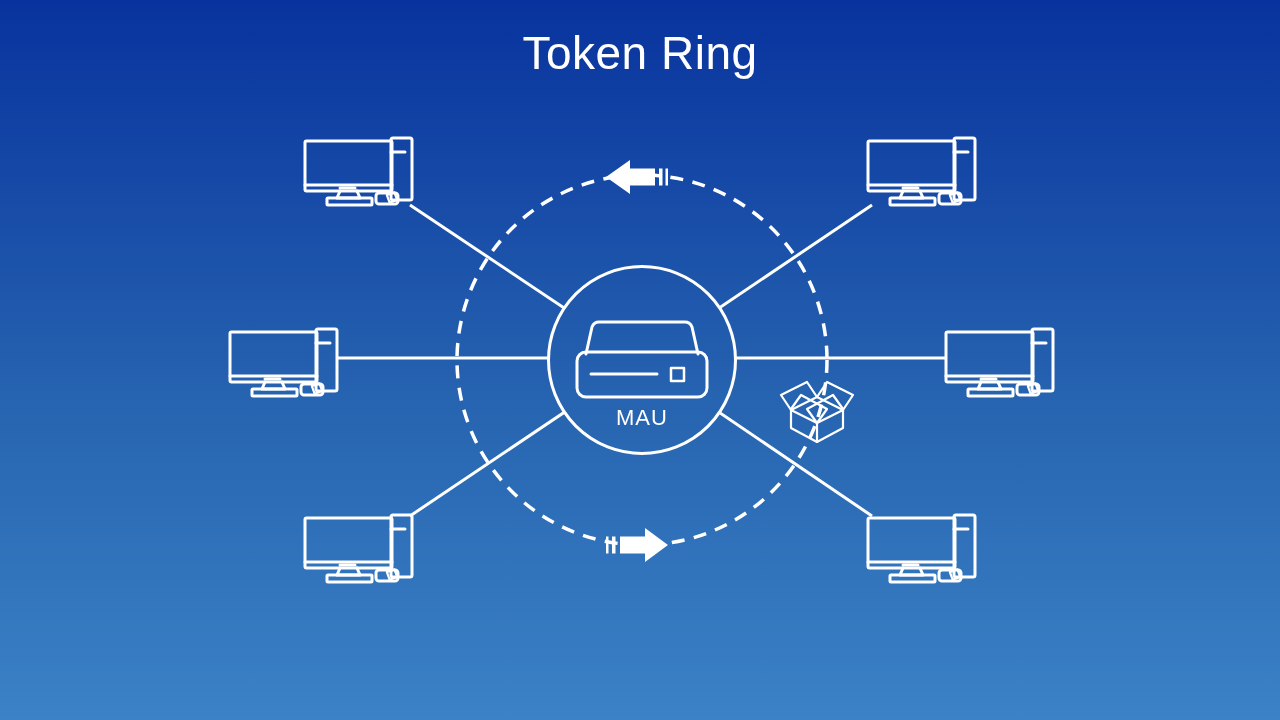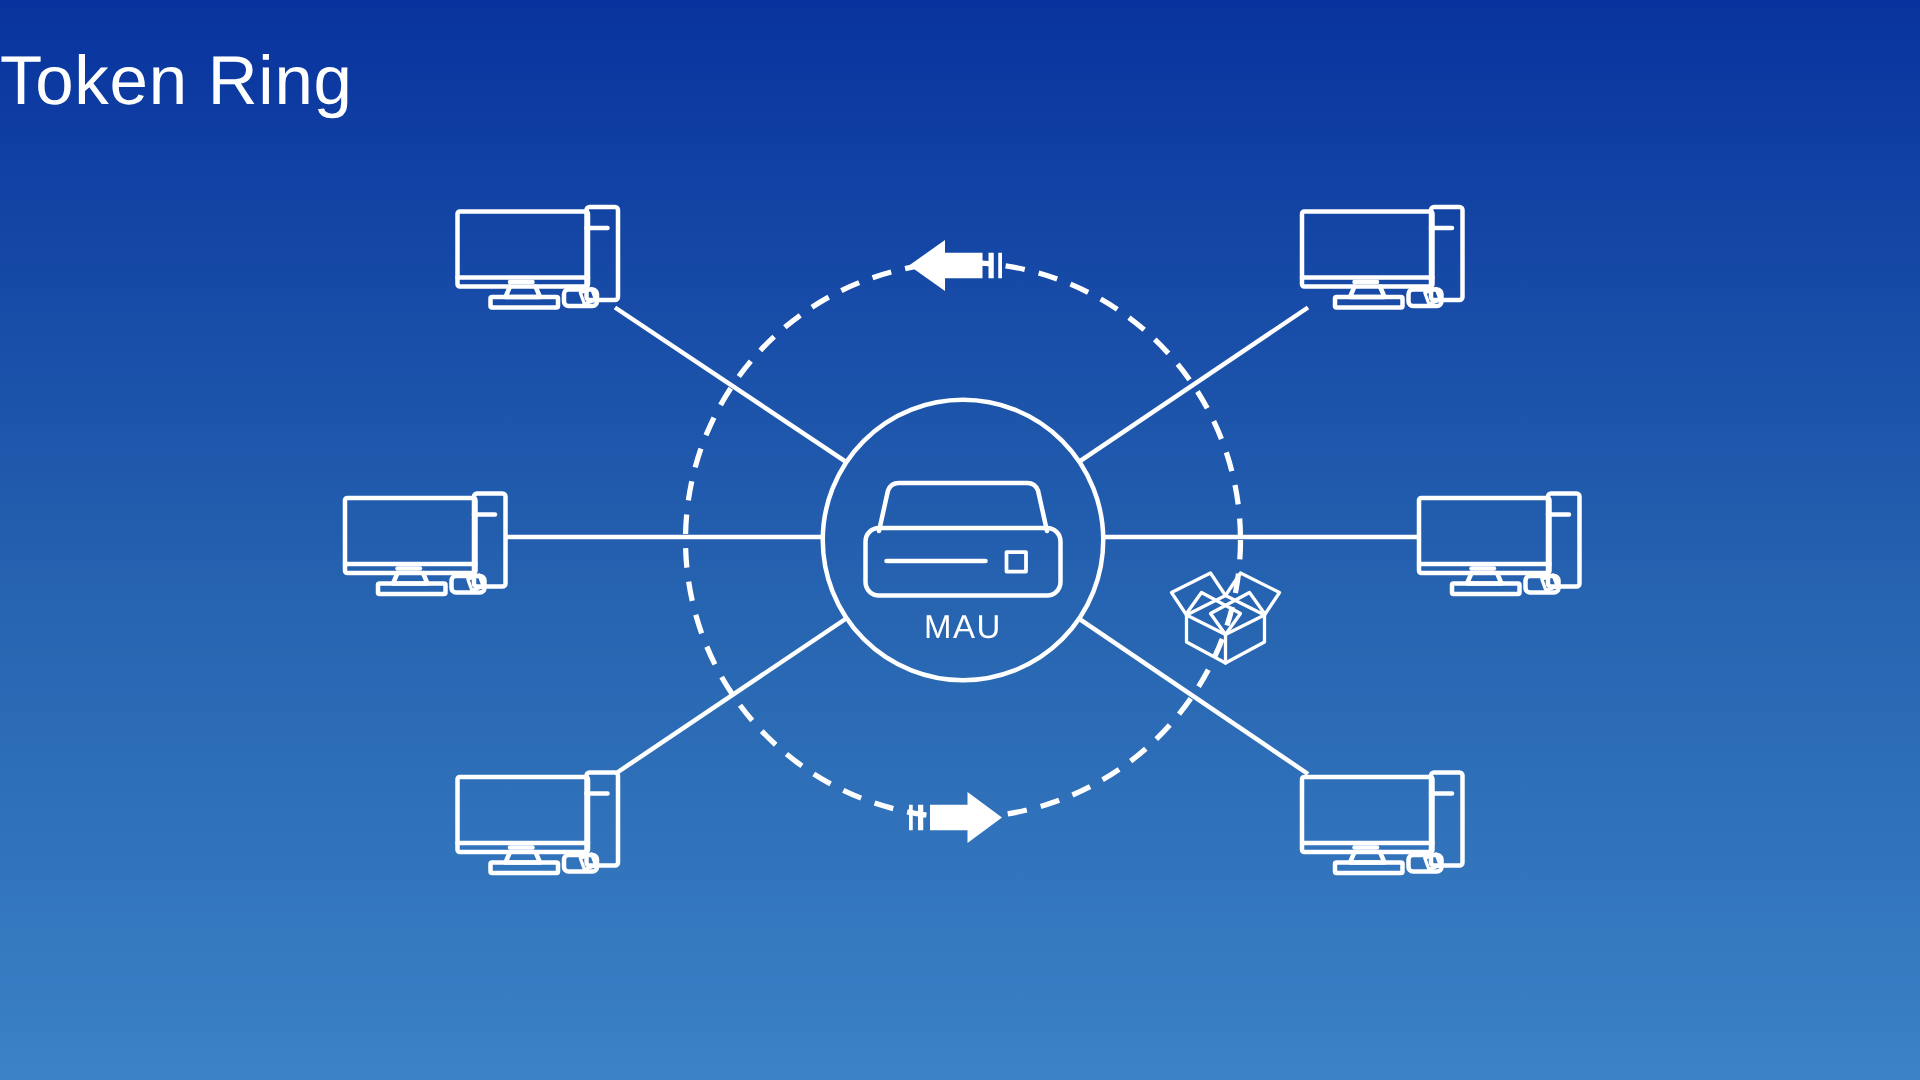--- a/index.html
+++ b/index.html
@@ -9,21 +9,21 @@
     height: 720px;
     overflow: hidden;
     font-family: "Liberation Sans", "DejaVu Sans", sans-serif;
   }
   .stage svg { position: absolute; inset: 0; display: block; }
   .slide-title {
     position: absolute;
     top: 26px;
     left: 0;
     width: 100%;
-    text-align: left;
+    text-align: center;
     font-size: 46px;
     font-weight: 400;
     letter-spacing: 0.5px;
     color: #ffffff;
     user-select: none;
   }
   .mau-label {
     font-family: "Liberation Sans", "DejaVu Sans", sans-serif;
     font-size: 22px;
     letter-spacing: 1px;

